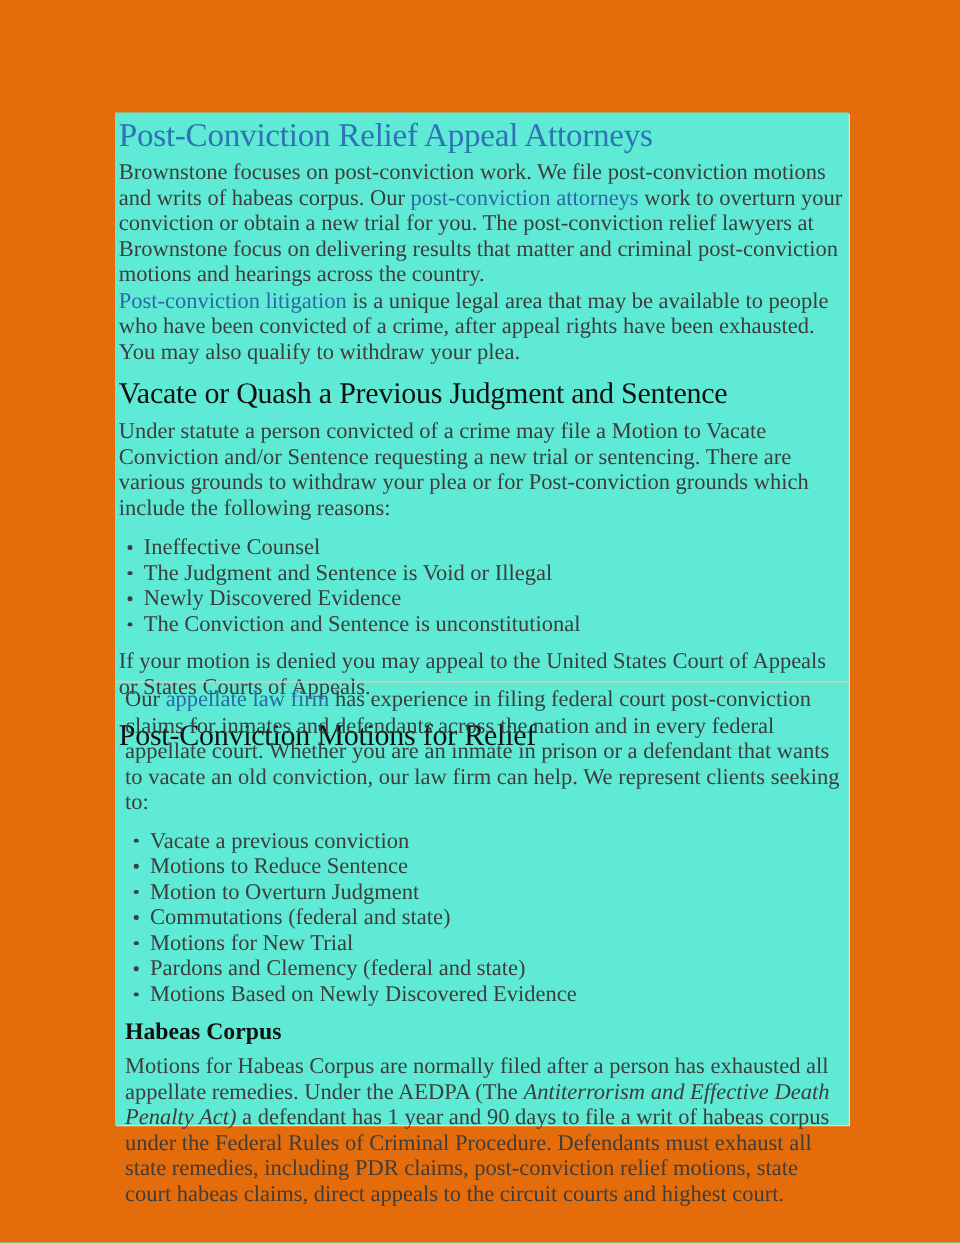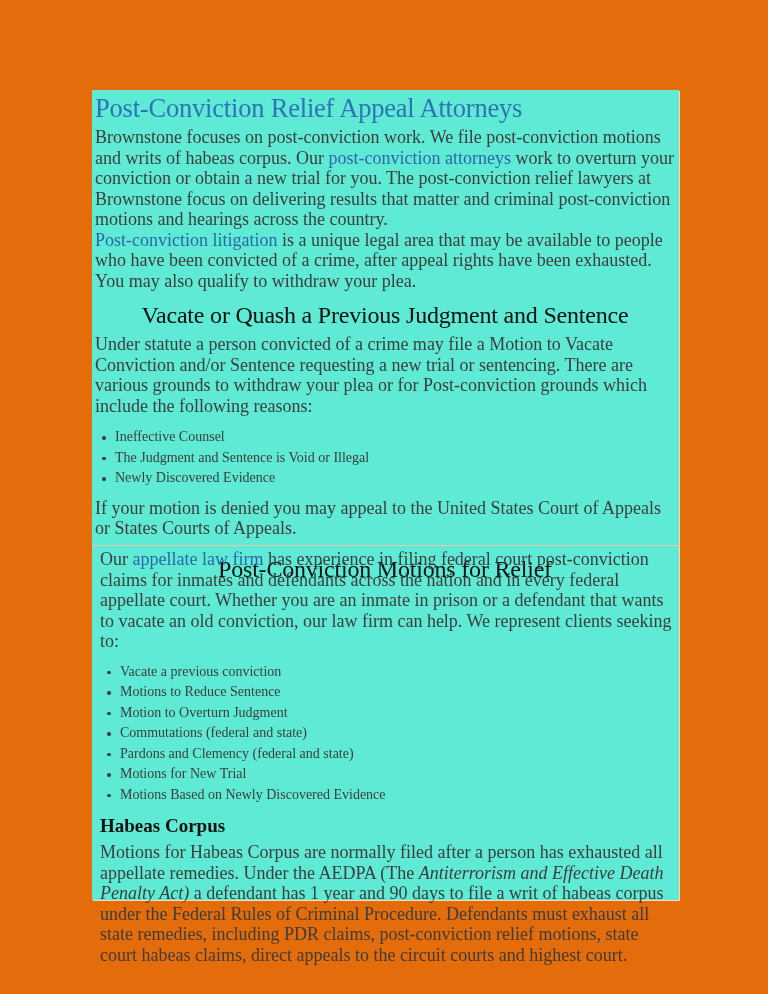--- a/index.html
+++ b/index.html
@@ -30,40 +30,39 @@
     font-family: "Liberation Serif", serif;
     font-weight: normal; font-size: 26.5px; line-height: 32px;
     color: #2E74B5; letter-spacing: -0.2px;
   }
   h2.section {
     margin: 0;
     font-family: "Liberation Serif", serif;
     font-weight: normal; font-size: 24px; line-height: 30px;
     color: #111;
     letter-spacing: -0.2px;
-    text-align: center;
   }
   h3.sub {
     margin: 0;
     font-family: "Liberation Serif", serif;
     font-weight: bold; font-size: 19px; line-height: 26px;
     color: #111;
   }
   p {
     margin: 0;
     font-size: 18px; line-height: 20.5px;
     color: #3d3d3d;
   }
   a.link { color: #2C67A8; text-decoration: none; }
   em { }
   ul.bullets {
     margin: 0; padding: 0; list-style: none;
   }
   ul.bullets li {
-    font-size: 14px; line-height: 20.5px; color: #3d3d3d;
+    font-size: 18px; line-height: 20.5px; color: #3d3d3d;
     position: relative; padding-left: 20px;
   }
   ul.bullets li::before {
     content: ""; position: absolute; left: 7px; top: 9px;
     width: 3.5px; height: 3.5px; border-radius: 50%; background: #3d3d3d;
   }
 </style>
 </head>
 <body>
 
@@ -77,39 +76,40 @@
     <p style="margin-top:0;"><a class="link">Post-conviction litigation</a><span> is a unique legal area that may be available to people who have been convicted of a crime, after appeal rights have been exhausted. You may also qualify to withdraw your plea.</span></p>
 
     <h2 class="section" style="margin-top:9px;">Vacate or Quash a Previous Judgment and Sentence</h2>
 
     <p style="margin-top:4px;">Under statute a person convicted of a crime may file a Motion to Vacate Conviction and/or Sentence requesting a new trial or sentencing. There are various grounds to withdraw your plea or for Post-conviction grounds which include the following reasons:</p>
 
     <ul class="bullets" style="margin-top:11px;">
       <li>Ineffective Counsel</li>
       <li>The Judgment and Sentence is Void or Illegal</li>
       <li>Newly Discovered Evidence</li>
+      <li>The Conviction and Sentence is unconstitutional</li>
     </ul>
 
     <p style="margin-top:9px;">If your motion is denied you may appeal to the United States Court of Appeals or States Courts of Appeals.</p>
 
     <h2 class="section" style="margin-top:15px;">Post-Conviction Motions for Relief</h2>
   </div>
 
   <div class="divider"></div>
 
   <div class="sec2">
     <p style="margin-top:3px;"><span>Our </span><a class="link">appellate law firm</a><span> has experience in filing federal court post-conviction claims for inmates and defendants across the nation and in every federal appellate court. Whether you are an inmate in prison or a defendant that wants to vacate an old conviction, our law firm can help. We represent clients seeking to:</span></p>
 
     <ul class="bullets" style="margin-top:10px;">
       <li>Vacate a previous conviction</li>
       <li>Motions to Reduce Sentence</li>
       <li>Motion to Overturn Judgment</li>
       <li>Commutations (federal and state)</li>
+      <li>Motions for New Trial</li>
       <li>Pardons and Clemency (federal and state)</li>
-      <li>Motions for New Trial</li>
       <li>Motions Based on Newly Discovered Evidence</li>
     </ul>
 
     <h3 class="sub" style="margin-top:8px;">Habeas Corpus</h3>
 
     <p style="margin-top:3px;"><span>Motions for Habeas Corpus are normally filed after a person has exhausted all appellate remedies. Under the AEDPA (The </span><em>Antiterrorism and Effective Death Penalty Act)</em><span> a defendant has 1 year and 90 days to file a writ of habeas corpus under the Federal Rules of Criminal Procedure. Defendants must exhaust all state remedies, including PDR claims, post-conviction relief motions, state court habeas claims, direct appeals to the circuit courts and highest court.</span></p>
   </div>
 
 </div>
 

